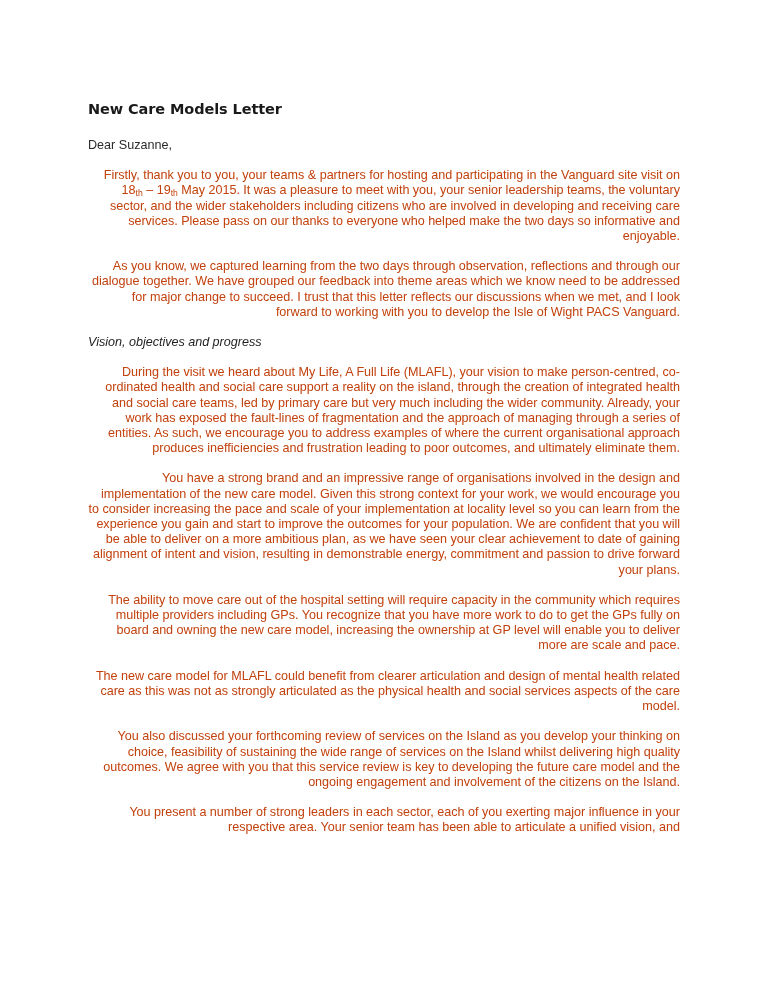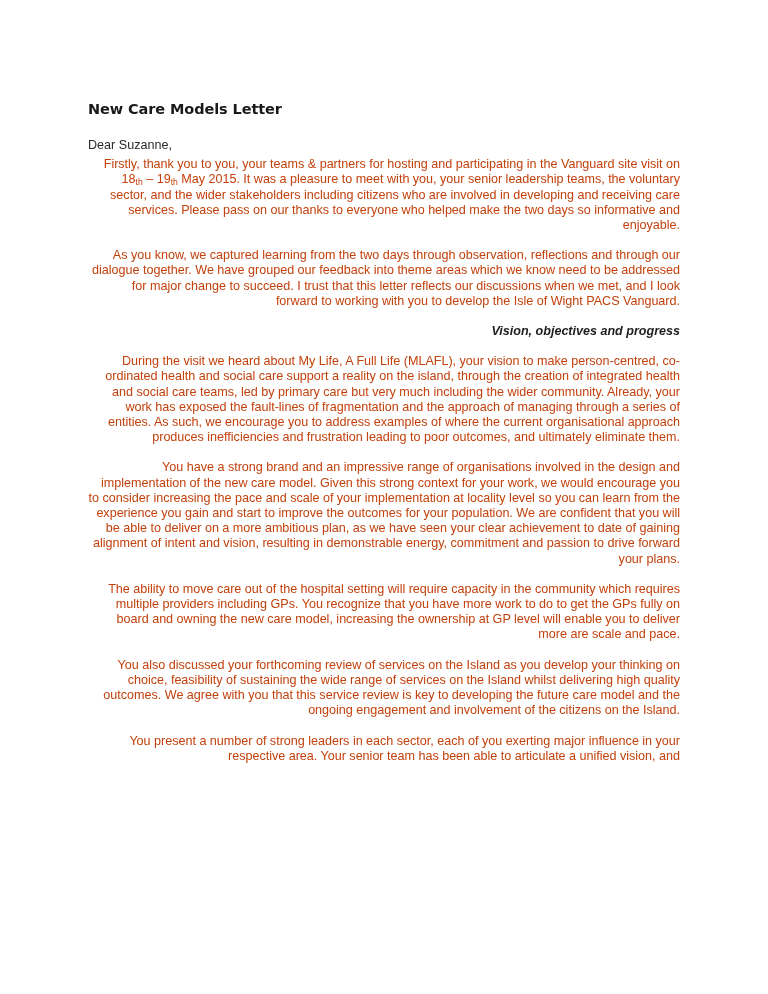--- a/index.html
+++ b/index.html
@@ -37,46 +37,45 @@
     font-weight: bold;
     line-height: 18px;
     letter-spacing: -0.1px;
     color: #1a1a1a;
     margin: 0 0 20px 0;
   }
 
   .salutation {
     font-size: 12.6px;
     line-height: 15.2px;
-    margin: 0 0 4px 0;
+    margin: 0 0 15px 0;
     color: #2a2a2a;
   }
 
   p.para {
     font-size: 12.6px;
     line-height: 15.2px;
     margin: 0 0 15px 0;
     text-align: right;
     color: #c2410c;
     letter-spacing: -0.02px;
   }
 
   p.para:last-child {
     margin-bottom: 0;
   }
 
   h2.section-heading {
     font-size: 12.6px;
     line-height: 15.2px;
-    font-weight: bold;
+    font-weight: normal;
     font-style: italic;
     margin: 0 0 15px 0;
     color: #1f1f1f;
     letter-spacing: -0.02px;
-    text-align: right;
   }
 
   .ord {
     font-size: 8.6px;
     line-height: 0;
     position: relative;
     top: 1.5px;
   }
 </style>
 </head>
@@ -94,20 +93,21 @@
     <p class="para">As you know, we captured learning from the two days through observation, reflections and through our dialogue together. We have grouped our feedback into theme areas which we know need to be addressed for major change to succeed. I trust that this letter reflects our discussions when we met, and I look forward to working with you to develop the Isle of Wight PACS Vanguard.</p>
 
     <h2 class="section-heading">Vision, objectives and progress</h2>
 
     <p class="para">During the visit we heard about My Life, A Full Life (MLAFL), your vision to make person-centred, co-ordinated health and social care support a reality on the island, through the creation of integrated health and social care teams, led by primary care but very much including the wider community. Already, your work has exposed the fault-lines of fragmentation and the approach of managing through a series of entities. As such, we encourage you to address examples of where the current organisational approach produces inefficiencies and frustration leading to poor outcomes, and ultimately eliminate them.</p>
 
     <p class="para">You have a strong brand and an impressive range of organisations involved in the design and implementation of the new care model. Given this strong context for your work, we would encourage you to consider increasing the pace and scale of your implementation at locality level so you can learn from the experience you gain and start to improve the outcomes for your population. We are confident that you will be able to deliver on a more ambitious plan, as we have seen your clear achievement to date of gaining alignment of intent and vision, resulting in demonstrable energy, commitment and passion to drive forward your plans.</p>
 
     <p class="para">The ability to move care out of the hospital setting will require capacity in the community which requires multiple providers including GPs. You recognize that you have more work to do to get the GPs fully on board and owning the new care model, increasing the ownership at GP level will enable you to deliver more are scale and pace.</p>
 
+    <p class="para">The new care model for MLAFL could benefit from clearer articulation and design of mental health related care as this was not as strongly articulated as the physical health and social services aspects of the care model.</p>
 
     <p class="para">You also discussed your forthcoming review of services on the Island as you develop your thinking on choice, feasibility of sustaining the wide range of services on the Island whilst delivering high quality outcomes. We agree with you that this service review is key to developing the future care model and the ongoing engagement and involvement of the citizens on the Island.</p>
 
 
     <p class="para">You present a number of strong leaders in each sector, each of you exerting major influence in your respective area. Your senior team has been able to articulate a unified vision, and</p>
 
   </div>
 </div>
 
 </body></html>

